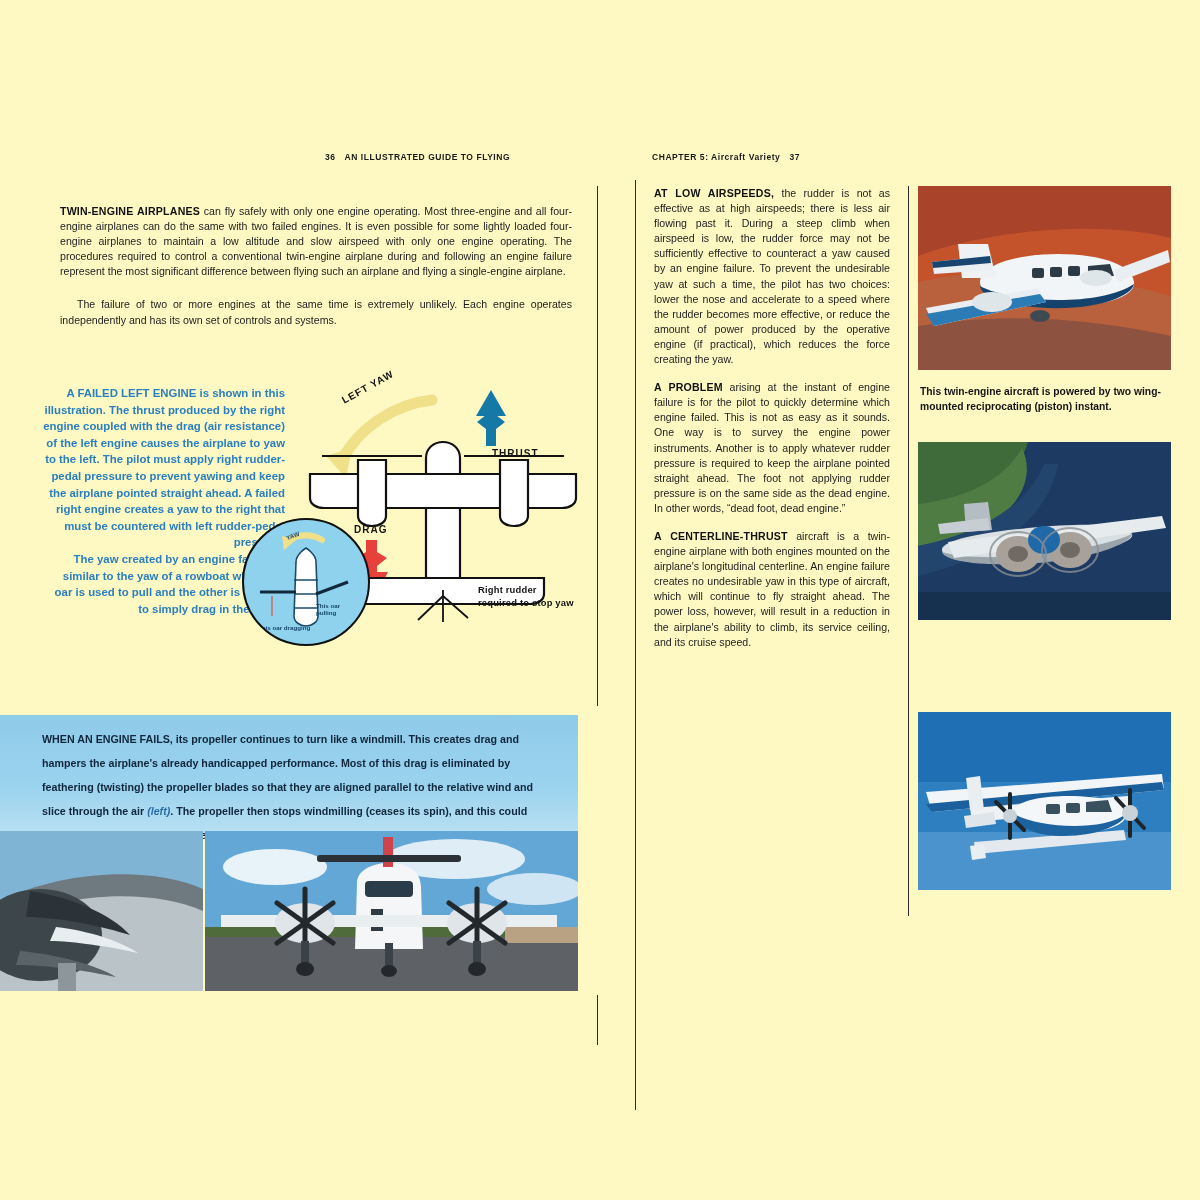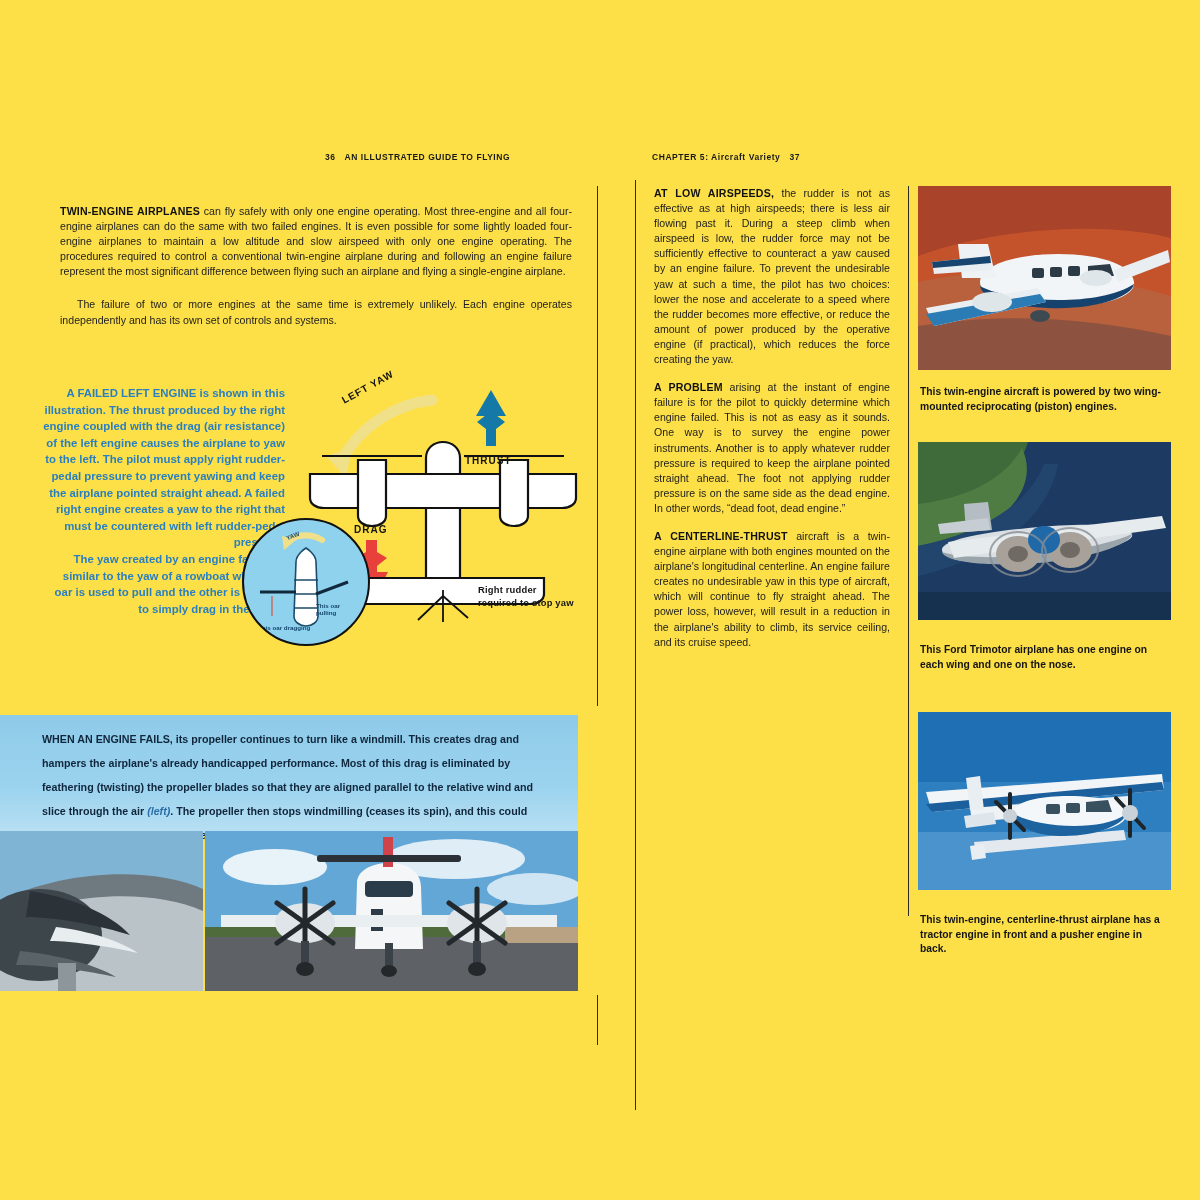--- a/index.html
+++ b/index.html
@@ -1,21 +1,21 @@
 <!DOCTYPE html>
 <html><head>
 <meta charset="utf-8">
 <style>
   html,body{margin:0;padding:0;}
   body{
     width:1200px;height:1200px;background:#ffffff;
     font-family:"Liberation Sans", sans-serif;
     -webkit-font-smoothing:antialiased;
   }
-  .spread{position:relative;width:1200px;height:1200px;overflow:hidden;background:#fde047;}
+  .spread{position:relative;width:1200px;height:1200px;overflow:hidden;background:#fef9c3;}
 
   
   .runhead{position:absolute;font-size:8.5px;font-weight:bold;letter-spacing:.55px;color:#1a1a1a;white-space:nowrap;}
   .runhead .folio{font-weight:bold;}
   .runhead-left{left:325px;top:152px;}
   .runhead-right{left:652px;top:152px;}
   .runhead .sep{display:inline-block;width:9px;}
   .rh-chapnum{font-weight:bold;}
   .rh-chaptitle{font-weight:bold;}
 
@@ -40,21 +40,21 @@
     font-size:11.4px;line-height:16.6px;font-weight:bold;color:#2a7fc1;
     text-align:right;
   }
   .blue-side p{margin:0;}
   .blue-side .indent{text-indent:16px;}
 
   
   .diagram{position:absolute;left:300px;top:382px;width:300px;height:262px;}
   .diag-label{position:absolute;font-size:10px;font-weight:bold;color:#141414;letter-spacing:1px;}
   .lbl-leftyaw{left:40px;top:14px;transform:rotate(-29deg);transform-origin:left top;}
-  .lbl-thrust{left:165px;top:66px;margin-top:7px;}
+  .lbl-thrust{left:192px;top:66px;}
   .lbl-drag{left:54px;top:142px;}
   .lbl-rudder{left:178px;top:202px;font-size:9.4px;letter-spacing:.2px;line-height:12.6px;width:100px;}
 
   .inset-circle{
     position:absolute;left:-58px;top:136px;width:124px;height:124px;border-radius:50%;
     background:#8fd2ee;border:2.5px solid #111;overflow:hidden;
   }
   .inset-lbl{position:absolute;font-size:6.2px;font-weight:bold;color:#15466b;line-height:7px;}
 
   
@@ -281,21 +281,21 @@
 
       <path d="M8,122 L120,102 L128,116 L16,140 Z" fill="#e8eef2"></path>
       <path d="M8,128 L122,108 L128,116 L16,140 Z" fill="#2b7cb4"></path>
       <path d="M196,84 L250,64 L252,76 L200,96 Z" fill="#e8eef2"></path>
 
       <ellipse cx="74" cy="116" rx="20" ry="10" fill="#dfe6ea"></ellipse>
       <ellipse cx="178" cy="92" rx="16" ry="8" fill="#dfe6ea"></ellipse>
       <ellipse cx="122" cy="130" rx="10" ry="6" fill="#3e4a52"></ellipse>
     </svg>
   </div>
-  <div class="cap cap-r1">This twin-engine aircraft is powered by two wing-mounted reciprocating (piston) engines.</div>
+  <div class="cap cap-r1">This twin-engine aircraft is powered by two wing-mounted reciprocating (piston) instant.</div>
 
   <div class="photo ph-r2">
     <svg width="253" height="178" viewBox="0 0 253 178">
       <rect width="253" height="178" fill="#1d3a63"></rect>
       <path d="M0,0 L110,0 C100,36 60,62 0,70 Z" fill="#3f6b3a"></path>
       <path d="M0,62 C48,56 86,38 104,6 C120,40 96,78 40,96 L0,104 Z" fill="#4f7c42"></path>
       <path d="M0,104 C60,92 110,64 126,22 L140,22 C130,80 70,118 0,134 Z" fill="#22456e"></path>
       <rect y="150" width="253" height="28" fill="#16304f"></rect>
 
       <path d="M24,108 C24,100 50,92 110,86 C170,80 210,82 214,92 C218,102 170,112 110,118 C54,124 24,118 24,108 Z" fill="#d9dfe3"></path>
@@ -312,21 +312,20 @@
         <ellipse cx="126" cy="98" rx="16" ry="14" fill="#1f69a8"></ellipse>
         <ellipse cx="100" cy="112" rx="10" ry="8" fill="#6f6a63"></ellipse>
         <ellipse cx="152" cy="108" rx="10" ry="8" fill="#6f6a63"></ellipse>
       </g>
       <g stroke="#8a8e93" stroke-width="2" opacity=".8">
         <ellipse cx="100" cy="112" rx="28" ry="22" fill="none"></ellipse>
         <ellipse cx="152" cy="108" rx="28" ry="22" fill="none"></ellipse>
       </g>
     </svg>
   </div>
-  <div class="cap cap-r2">This Ford Trimotor airplane has one engine on each wing and one on the nose.</div>
 
   <div class="photo ph-r3">
     <svg width="253" height="178" viewBox="0 0 253 178">
       <rect width="253" height="178" fill="#2d7fc0"></rect>
       <rect width="253" height="70" fill="#1f6fb4"></rect>
       <rect y="120" width="253" height="58" fill="#4a93cc"></rect>
 
       <path d="M52,96 L210,84 L212,96 L54,110 Z" fill="#eef2f5"></path>
       <path d="M56,130 L206,118 L208,128 L58,142 Z" fill="#e3e9ee"></path>
 
@@ -351,15 +350,14 @@
         <line x1="92" y1="82" x2="92" y2="126"></line>
         <line x1="78" y1="90" x2="106" y2="118"></line>
       </g>
       <ellipse cx="92" cy="104" rx="7" ry="7" fill="#c9d2d8"></ellipse>
 
       <path d="M48,66 L62,64 L66,98 L52,98 Z" fill="#e9eef2"></path>
       <path d="M52,134 L66,132 L68,146 L54,148 Z" fill="#e9eef2"></path>
       <path d="M46,104 L76,100 L78,112 L48,116 Z" fill="#dfe6eb"></path>
     </svg>
   </div>
-  <div class="cap cap-r3">This twin-engine, centerline-thrust airplane has a tractor engine in front and a pusher engine in back.</div>
 
 </div>
 
 </body></html>

